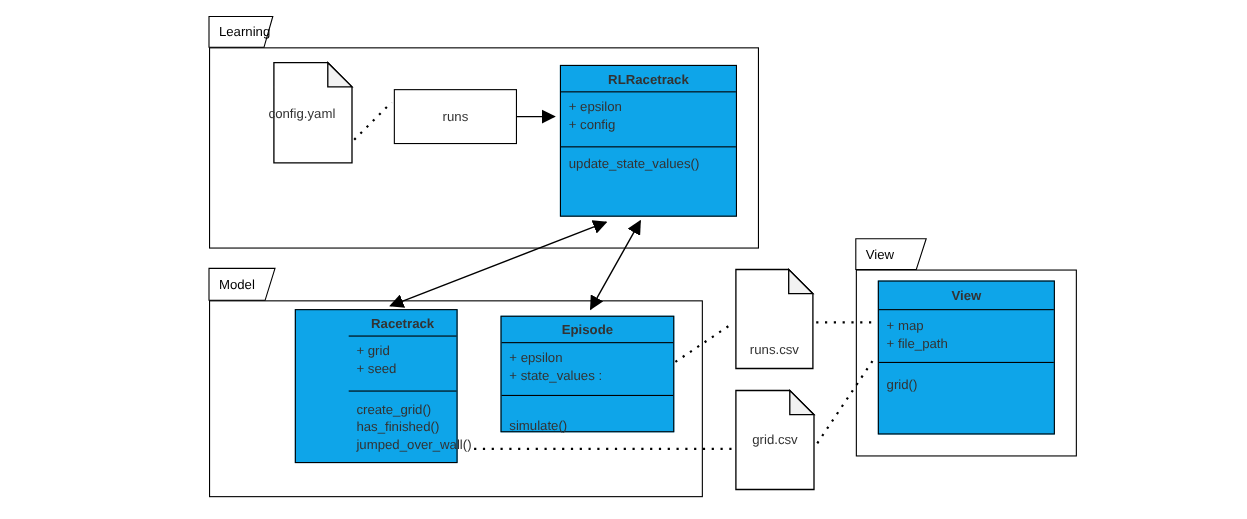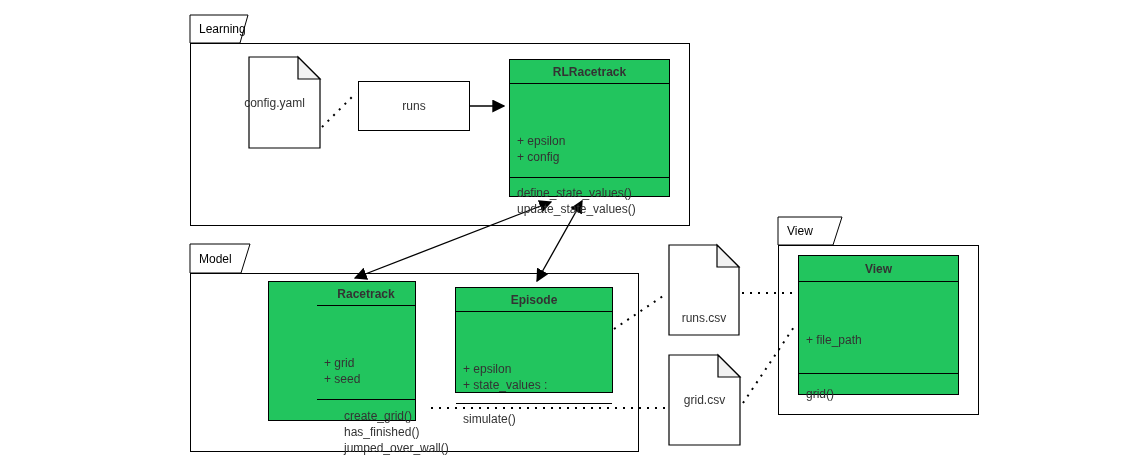--- a/index.html
+++ b/index.html
@@ -17,31 +17,31 @@
   }
   .node-box{
     position:absolute;border:1px solid #000;background:#fff;box-sizing:border-box;
     display:flex;align-items:center;justify-content:center;color:#333;
   }
   .file-label{
     position:absolute;display:flex;align-items:center;justify-content:center;
     box-sizing:border-box;color:#333;
   }
   .cls{
-    position:absolute;border:1px solid #000;background:#22c55e;box-sizing:border-box;
+    position:absolute;border:1px solid #000;background:#0ea5e9;box-sizing:border-box;
   }
   .cls-title{
     border-bottom:1px solid #000;box-sizing:border-box;
     display:flex;align-items:center;justify-content:center;
     font-weight:bold;color:#333;
   }
   .cls-sec{
     box-sizing:border-box;padding:5px 7px;line-height:16px;color:#333;
   }
-  .cls-sec.divided{border-bottom:1px solid #000;margin-top:44px;}
+  .cls-sec.divided{border-bottom:1px solid #000;}
 </style>
 </head>
 <body>
 
 <div class="canvas">
 
   <svg class="shapes" viewBox="0 0 1134 472" xmlns="http://www.w3.org/2000/svg">
     <defs>
       <marker id="arr" viewBox="0 0 10 10" refX="9" refY="5" markerWidth="10" markerHeight="10" orient="auto-start-reverse">
         <path d="M0,0 L10,5 L0,10 z" fill="#000"></path>
@@ -91,52 +91,52 @@
     <span>runs</span>
   </div>
 
   <div class="cls" style="left:509px;top:59px;width:161px;height:138px;">
     <div class="cls-title" style="height:24px;">RLRacetrack</div>
     <div class="cls-sec divided" style="height:50px;">
       <div>+ epsilon</div>
       <div>+ config</div>
     </div>
     <div class="cls-sec" style="height:62px;padding-top:7px;">
-      <div>define_state_values()</div>
       <div>update_state_values()</div>
     </div>
   </div>
 
   <div class="cls" style="left:268px;top:281px;width:148px;height:140px;padding-left:48px;">
     <div class="cls-title" style="height:24px;">Racetrack</div>
     <div class="cls-sec divided" style="height:50px;">
       <div>+ grid</div>
       <div>+ seed</div>
     </div>
-    <div class="cls-sec" style="height:64px;padding-top:8px;margin-left:20px;">
+    <div class="cls-sec" style="height:64px;padding-top:8px;">
       <div>create_grid()</div>
       <div>has_finished()</div>
       <div>jumped_over_wall()</div>
     </div>
   </div>
 
   <div class="cls" style="left:455px;top:287px;width:158px;height:106px;">
     <div class="cls-title" style="height:24px;">Episode</div>
     <div class="cls-sec divided" style="height:48px;">
       <div>+ epsilon</div>
       <div>+ state_values :</div>
     </div>
-    <div class="cls-sec" style="height:32px;padding-top:7px;">
+    <div class="cls-sec" style="height:32px;padding-top:7px;margin-top:12px;">
       <div>simulate()</div>
     </div>
   </div>
 
   <div class="cls" style="left:798px;top:255px;width:161px;height:140px;">
     <div class="cls-title" style="height:26px;">View</div>
     <div class="cls-sec divided" style="height:48px;padding-top:6px;">
+      <div>+ map</div>
       <div>+ file_path</div>
     </div>
     <div class="cls-sec" style="height:64px;padding-top:12px;">
       <div>grid()</div>
     </div>
   </div>
 
 </div>
 
 </body></html>

